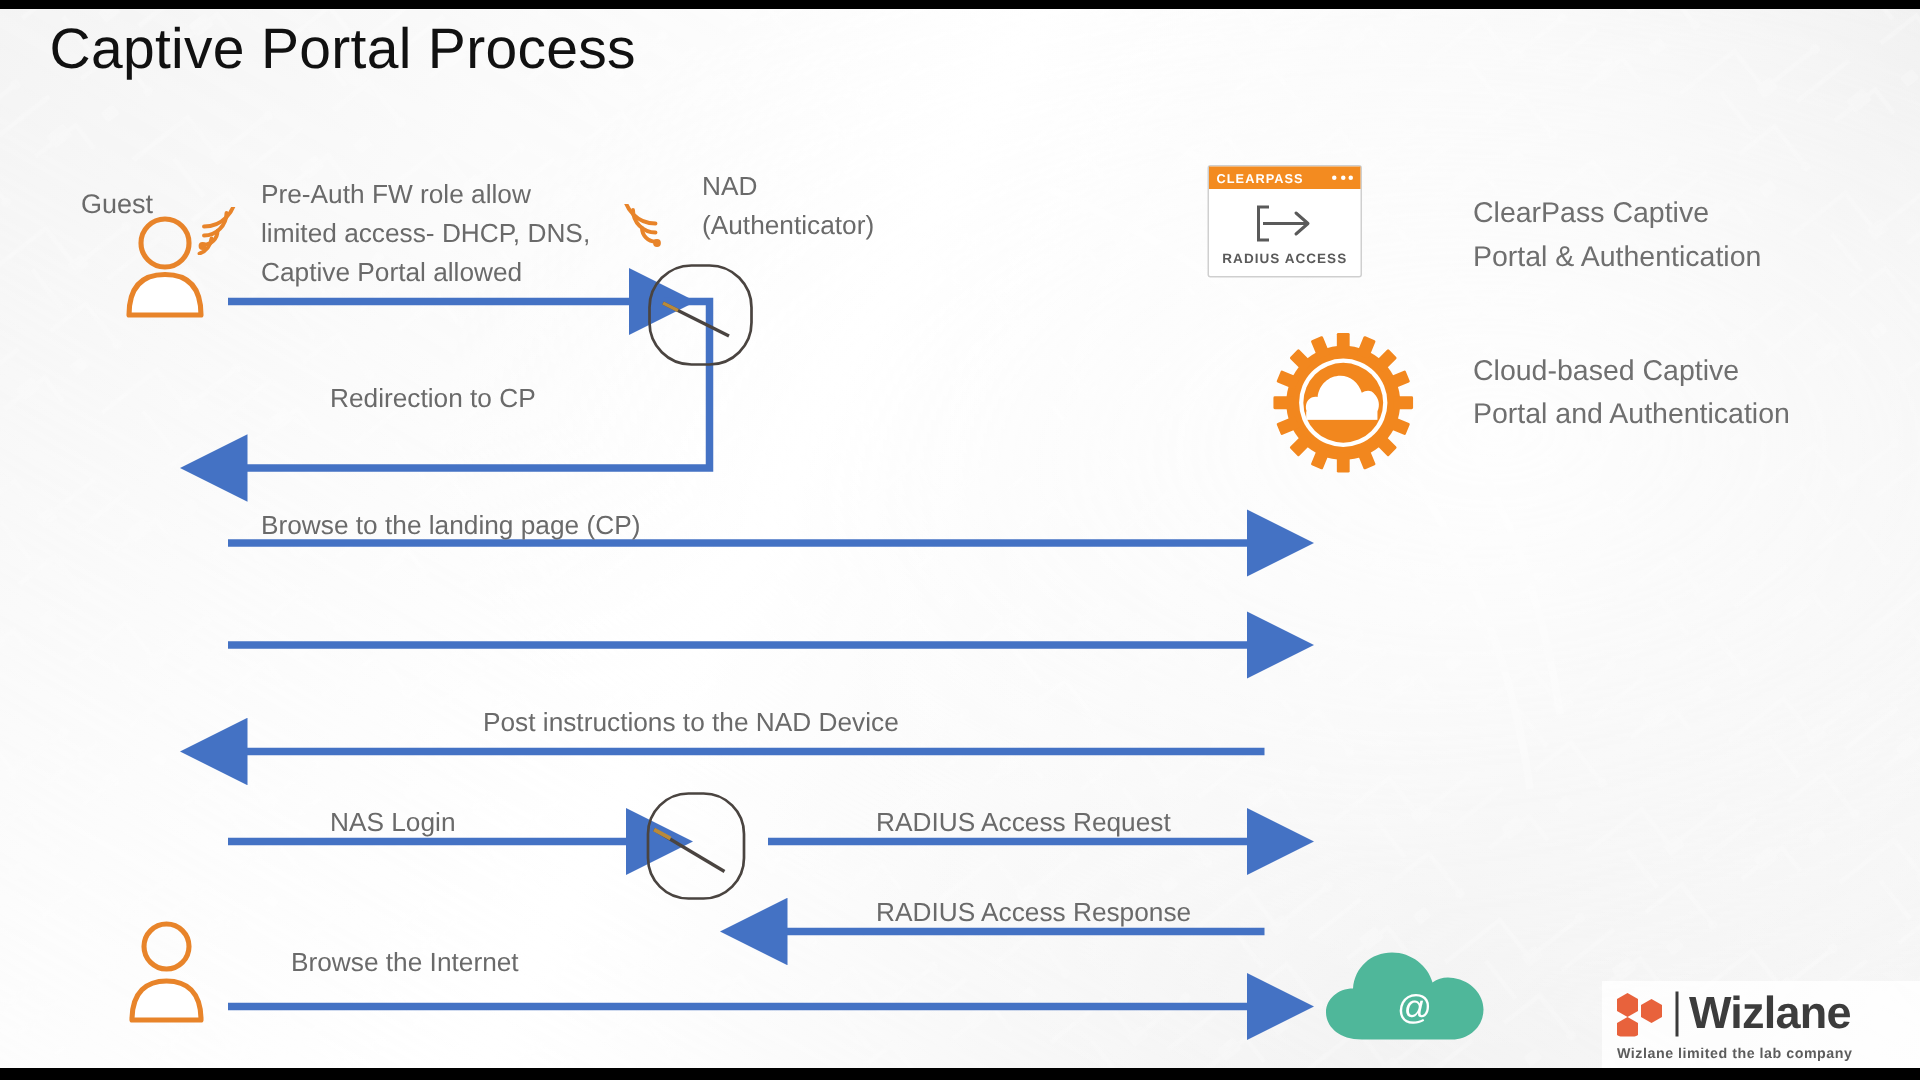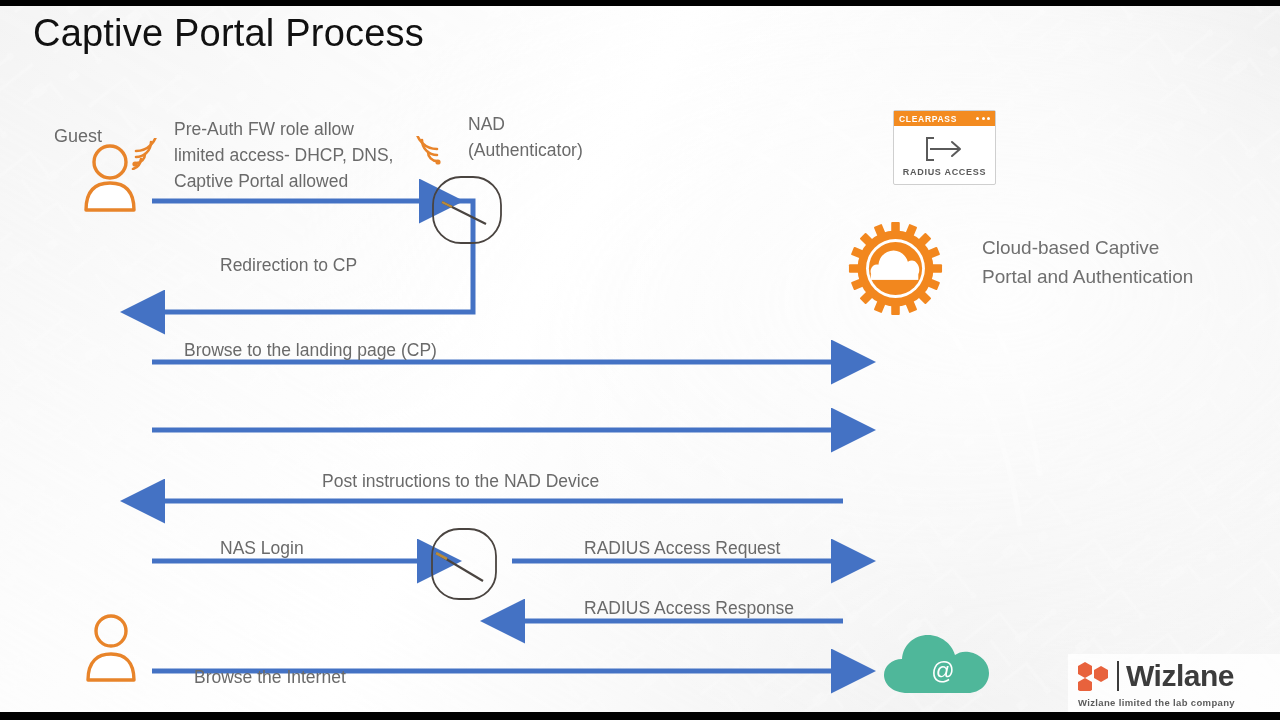--- a/index.html
+++ b/index.html
@@ -85,21 +85,21 @@
   }
 
   
   .person {
     position: absolute;
   }
 
   
   .cp-badge {
     position: absolute;
-    left: 893px;
+    left: 805px;
     top: 104px;
     width: 103px;
     height: 75px;
     background: #ffffff;
     border: 1px solid #cfcfcf;
     box-sizing: border-box;
     border-radius: 2px;
   }
   .cp-head {
     height: 15px;
@@ -289,26 +289,26 @@
         <path d="M23 25 A 9 9 0 0 1 14 16"></path>
         <path d="M23 19 A 15 15 0 0 1 8 4"></path>
         <path d="M23 13 A 21 21 0 0 1 2 -8"></path>
       </g>
       <circle cx="24" cy="26" r="2.6" fill="#E8842A"></circle>
     </svg>
     <div class="txt" style="left:468px; top:105px; width:200px; text-align:left;">NAD
 (Authenticator)</div>
 
     <div class="txt" style="left:220px; top:246px;">Redirection to CP</div>
-    <div class="txt" style="left:184px; top:331px;">Browse to the landing page (CP)</div>
+    <div class="txt" style="left:174px; top:331px;">Browse to the landing page (CP)</div>
     <div class="txt" style="left:322px; top:462px;">Post instructions to the NAD Device</div>
     <div class="txt" style="left:220px; top:529px;">NAS Login</div>
     <div class="txt" style="left:584px; top:529px;">RADIUS Access Request</div>
     <div class="txt" style="left:584px; top:589px;">RADIUS Access Response</div>
-    <div class="txt" style="left:194px; top:658px;">Browse the Internet</div>
+    <div class="txt" style="left:194px; top:622px;">Browse the Internet</div>
 
     <svg style="position:absolute; left:428px; top:519px; width:74px; height:80px;" viewBox="0 0 74 80">
       <rect x="4" y="4" width="64" height="70" rx="27" ry="27" fill="none" stroke="#4a4440" stroke-width="1.8"></rect>
       <line x1="8" y1="28" x2="55" y2="56" stroke="#4a4440" stroke-width="2.2"></line>
       <line x1="8" y1="28" x2="19" y2="34" stroke="#b98a3a" stroke-width="2.6"></line>
     </svg>
 
     <svg class="person" style="left:80px; top:604px; width:66px; height:72px;" viewBox="0 0 66 72">
       <circle cx="31" cy="21" r="15" fill="none" stroke="#E8842A" stroke-width="3.4"></circle>
       <path d="M8 70 C8 51 18 44 31 44 C44 44 54 51 54 70 Z" fill="#ffffff" stroke="#E8842A" stroke-width="3.4" stroke-linejoin="round"></path>
@@ -330,20 +330,22 @@
       </div>
       <div class="cp-body">
         <svg width="44" height="30" viewBox="0 0 44 30">
           <path d="M11 4 H4 V26 H11" fill="none" stroke="#5a5a5a" stroke-width="2"></path>
           <line x1="7" y1="15" x2="36" y2="15" stroke="#5a5a5a" stroke-width="2"></line>
           <path d="M29 8 L37 15 L29 22" fill="none" stroke="#5a5a5a" stroke-width="2" stroke-linejoin="round" stroke-linecap="round"></path>
         </svg>
         <span class="cp-foot-label">RADIUS ACCESS</span>
       </div>
     </div>
+    <div class="legend-txt" style="left:982px; top:122px;">ClearPass Captive
+Portal &amp; Authentication</div>
 
     <svg style="position:absolute; left:848px; top:215px; width:95px; height:95px;" viewBox="0 0 100 100">
       <g fill="#F2871E">
         <circle cx="50" cy="50" r="40"></circle>
         <g>
           <rect x="45.5" y="1" width="9" height="14" rx="1"></rect>
           <rect x="45.5" y="85" width="9" height="14" rx="1"></rect>
           <rect x="1" y="45.5" width="14" height="9" rx="1"></rect>
           <rect x="85" y="45.5" width="14" height="9" rx="1"></rect>
           <g transform="rotate(22.5 50 50)">

